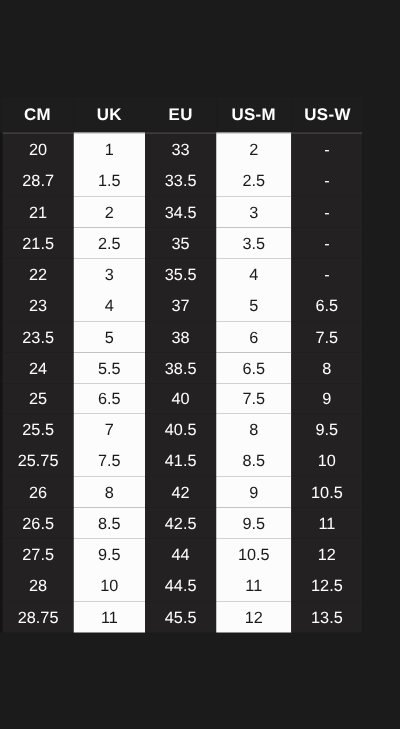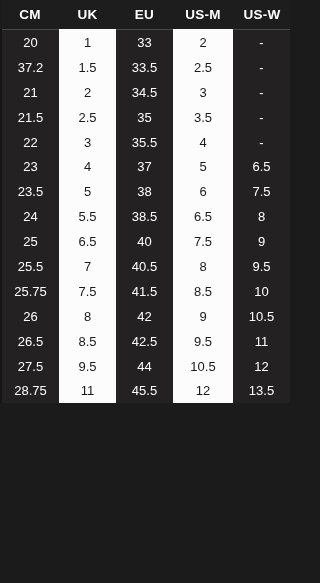--- a/index.html
+++ b/index.html
@@ -15,20 +15,21 @@
     -webkit-font-smoothing: antialiased;
   }
 
   #size-chart {
     width: 290px;
     height: 583px;
     background: #1b1b1b;
     box-sizing: border-box;
     display: flex;
     flex-direction: column;
+    justify-content: center;
   }
 
   table.chart-table {
     width: 290px;
     border-collapse: collapse;
     table-layout: fixed;
     background: #1b1b1b;
   }
 
   table.chart-table col.col-cm   { width: 58px; }
@@ -130,21 +131,21 @@
           </td>
           <td class="cell-light">
             <span class="cell-value">2</span>
           </td>
           <td class="cell-dark edge-right">
             <span class="cell-value dash">-</span>
           </td>
         </tr>
         <tr class="data-row">
           <td class="cell-dark edge-left">
-            <span class="cell-value">37.2</span>
+            <span class="cell-value">28.7</span>
           </td>
           <td class="cell-light">
             <span class="cell-value">1.5</span>
           </td>
           <td class="cell-dark">
             <span class="cell-value">33.5</span>
           </td>
           <td class="cell-light">
             <span class="cell-value">2.5</span>
           </td>
@@ -347,20 +348,37 @@
             <span class="cell-value">9.5</span>
           </td>
           <td class="cell-dark">
             <span class="cell-value">44</span>
           </td>
           <td class="cell-light">
             <span class="cell-value">10.5</span>
           </td>
           <td class="cell-dark edge-right">
             <span class="cell-value">12</span>
+          </td>
+        </tr>
+        <tr class="data-row">
+          <td class="cell-dark edge-left">
+            <span class="cell-value">28</span>
+          </td>
+          <td class="cell-light">
+            <span class="cell-value">10</span>
+          </td>
+          <td class="cell-dark">
+            <span class="cell-value">44.5</span>
+          </td>
+          <td class="cell-light">
+            <span class="cell-value">11</span>
+          </td>
+          <td class="cell-dark edge-right">
+            <span class="cell-value">12.5</span>
           </td>
         </tr>
         <tr class="data-row">
           <td class="cell-dark edge-left">
             <span class="cell-value">28.75</span>
           </td>
           <td class="cell-light">
             <span class="cell-value">11</span>
           </td>
           <td class="cell-dark">

